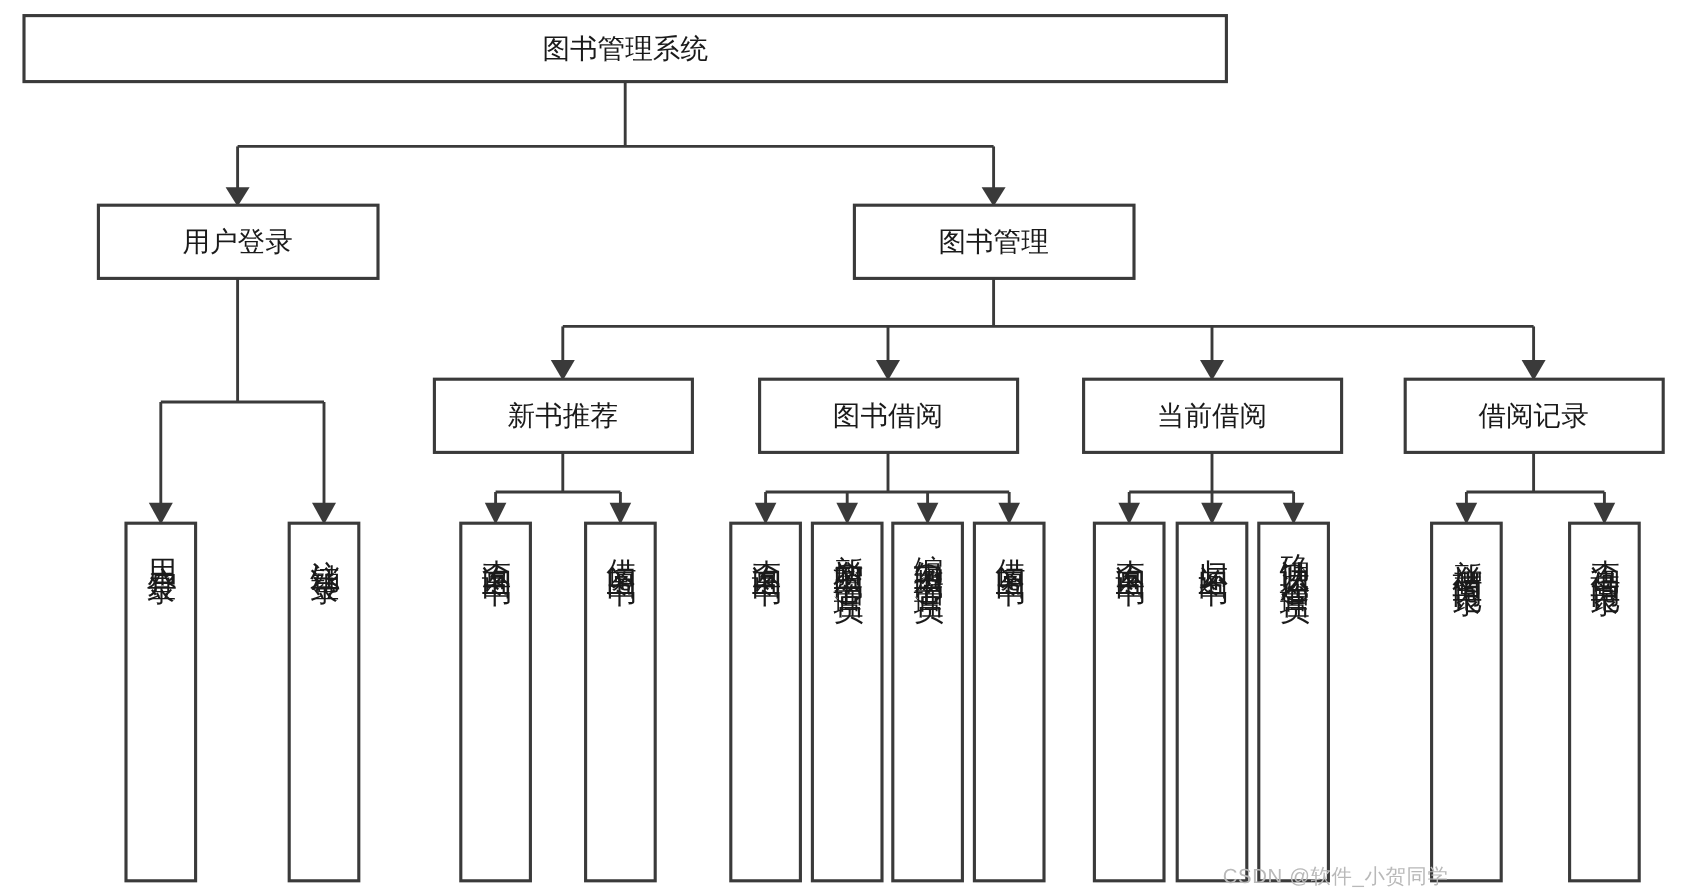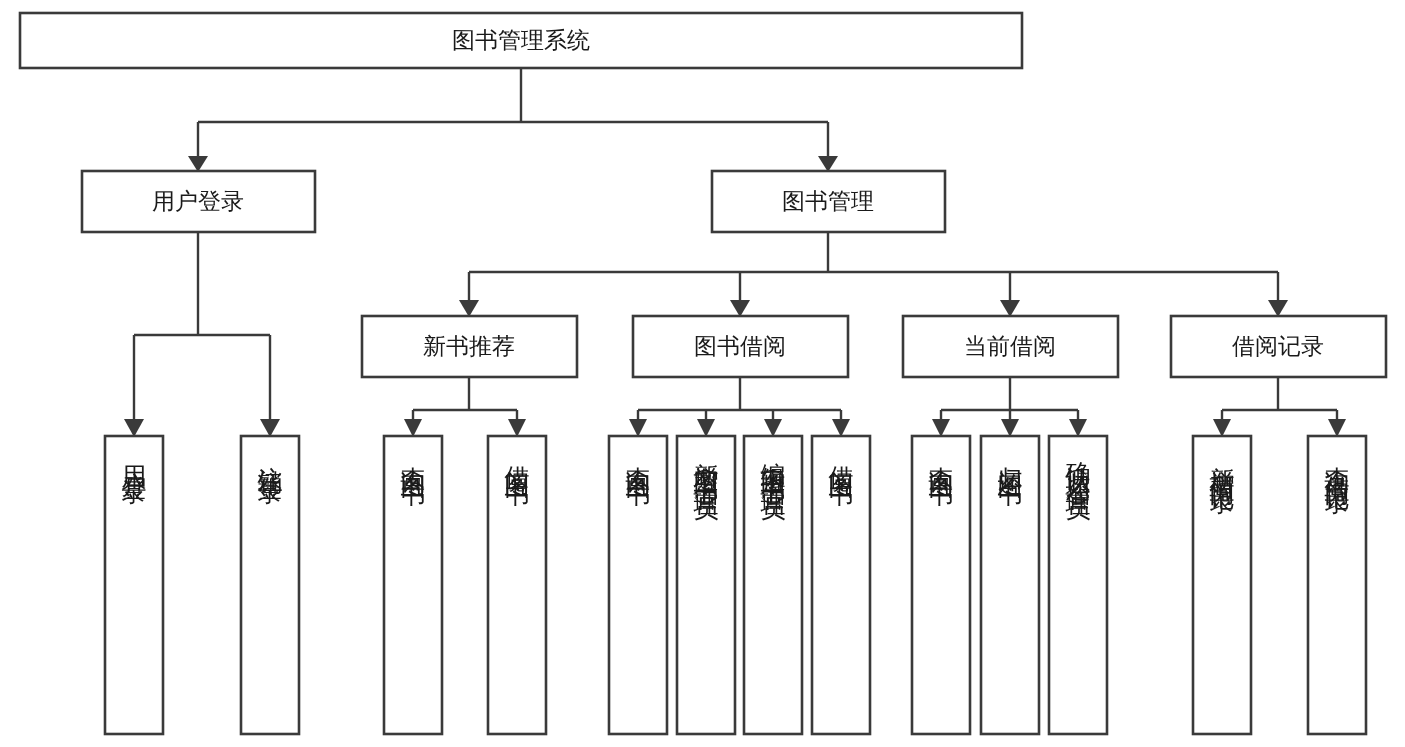--- a/index.html
+++ b/index.html
@@ -254,13 +254,14 @@
     <span class="leaf-label-text">确认归还（管理员）</span>
   </div>
 
   <div class="leaf-label-box" style="left:1193px; top:446px; width:58px; height:282px;">
     <span class="leaf-label-text">新增借阅记录</span>
   </div>
   <div class="leaf-label-box" style="left:1308px; top:446px; width:58px; height:282px;">
     <span class="leaf-label-text">查询借阅记录</span>
   </div>
 
+  <div class="watermark">CSDN @软件_小贺同学</div>
 </div>
 
 </body></html>

